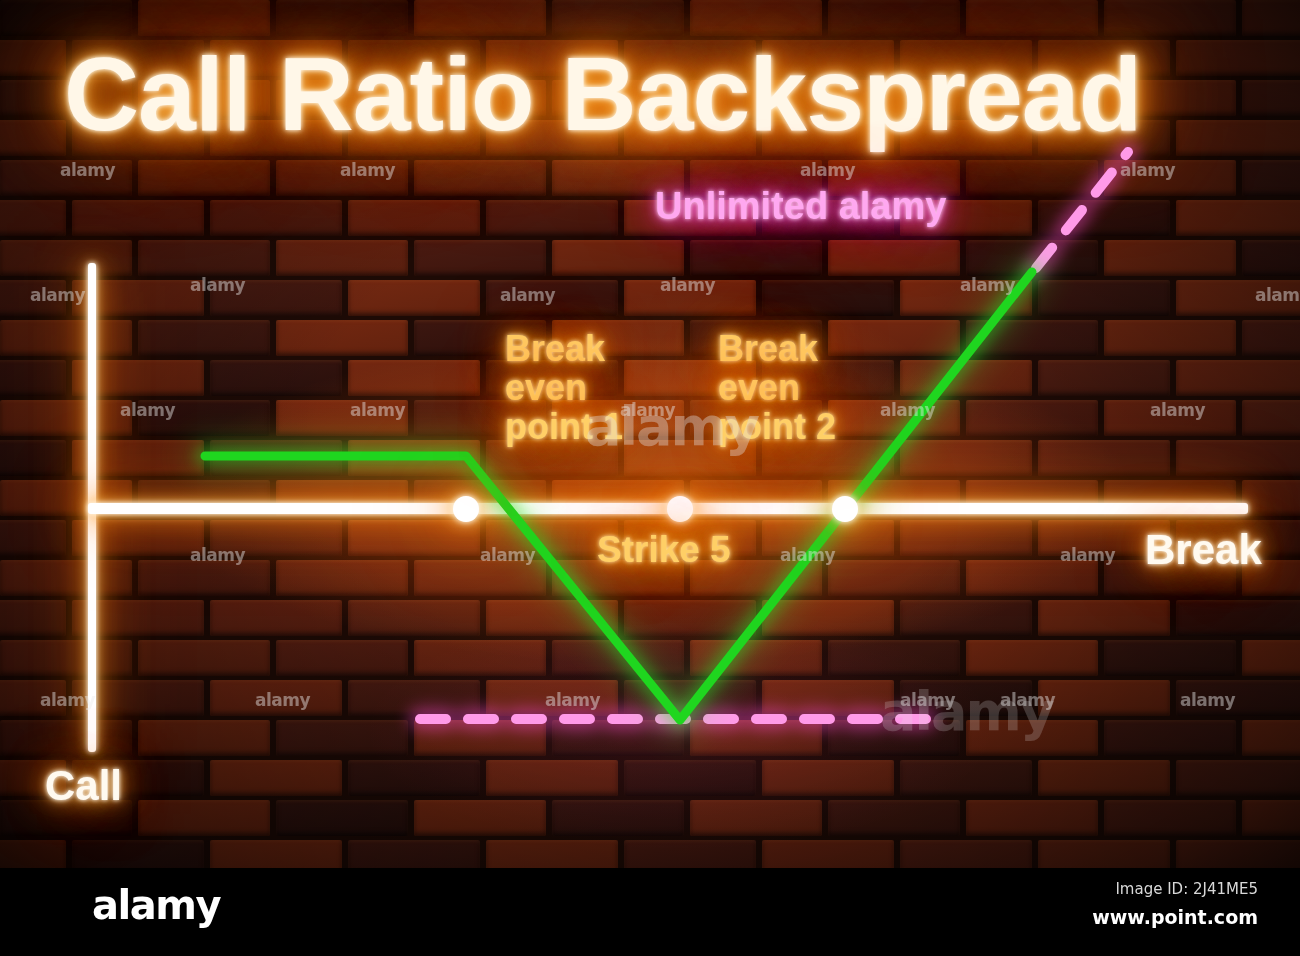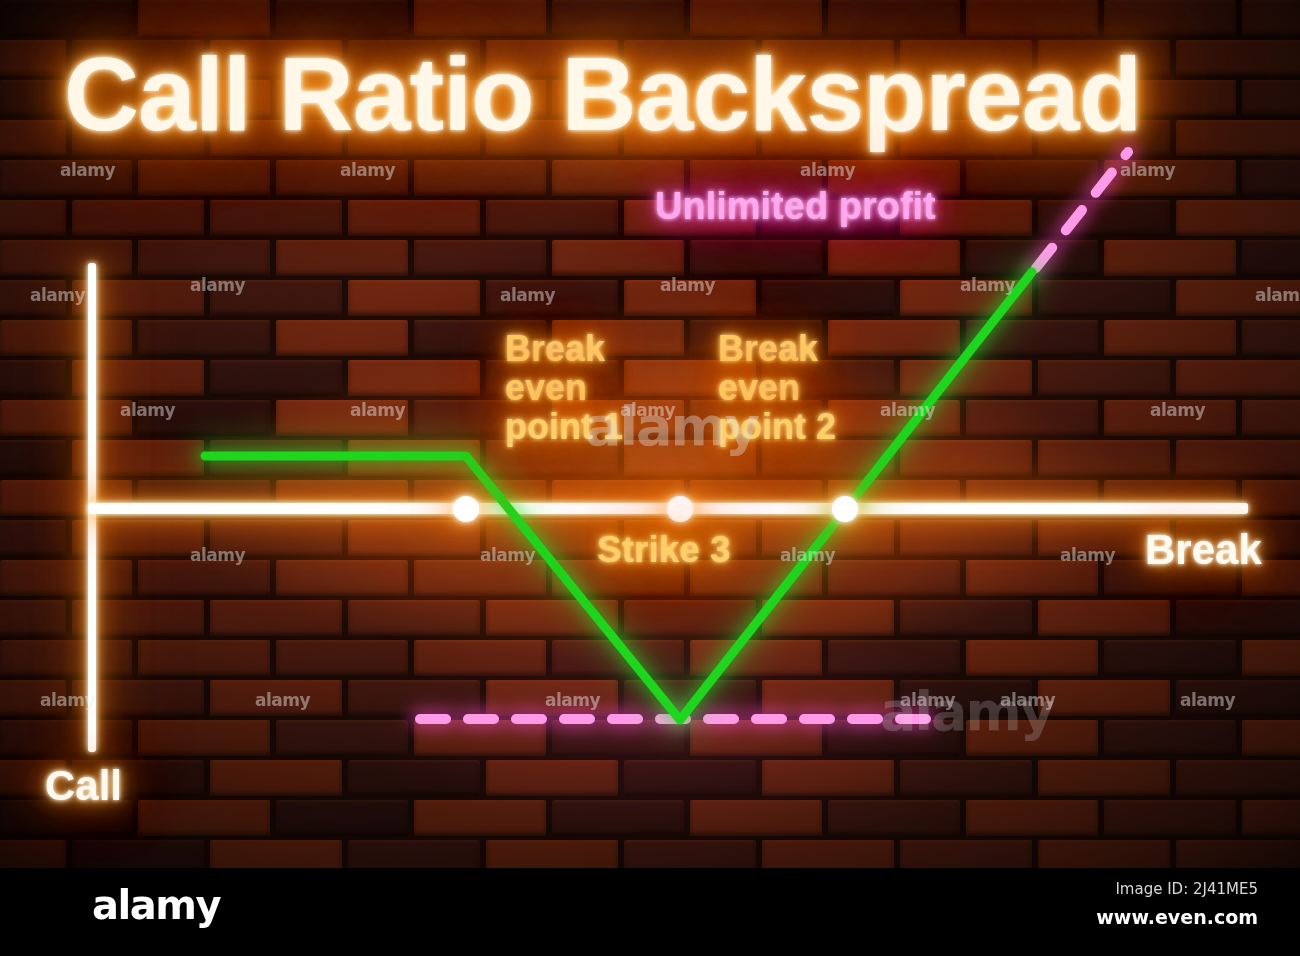--- a/index.html
+++ b/index.html
@@ -375,32 +375,32 @@
 
     <path class="gglow2" d="M 205 456 L 466 456 L 680 720 L 1032 272"></path>
     <path class="gglow1" d="M 205 456 L 466 456 L 680 720 L 1032 272"></path>
     <path class="gline" d="M 205 456 L 466 456 L 680 720 L 1032 272"></path>
   </svg>
 
   <div class="dot" style="left:453px;top:496px;"></div>
   <div class="dot" style="left:667px;top:496px;"></div>
   <div class="dot" style="left:832px;top:496px;"></div>
 
-  <div class="neon n-pink" style="left:655px;top:186px;font-size:38px;">Unlimited profit</div>
+  <div class="neon n-pink" style="left:655px;top:186px;font-size:38px;">Unlimited alamy</div>
 
   <div class="neon n-amber" style="left:505px;top:330px;font-size:36px;">Break
 even
 point 1</div>
 
   <div class="neon n-amber" style="left:718px;top:330px;font-size:36px;">Break
 even
 point 2</div>
 
 
-  <div class="neon n-amber" style="left:597px;top:530px;font-size:37px;">Strike 3</div>
+  <div class="neon n-amber" style="left:597px;top:530px;font-size:37px;">Strike 5</div>
 
 
   <div id="watermarks">
       <div class="wm" style="left:190px;top:275px;">alamy</div>
       <div class="wm" style="left:340px;top:160px;">alamy</div>
       <div class="wm" style="left:500px;top:285px;">alamy</div>
       <div class="wm" style="left:800px;top:160px;">alamy</div>
       <div class="wm" style="left:960px;top:275px;">alamy</div>
       <div class="wm" style="left:1120px;top:160px;">alamy</div>
       <div class="wm" style="left:1255px;top:285px;">alamy</div>
@@ -422,16 +422,16 @@
       <div class="wm" style="left:30px;top:285px;">alamy</div>
       <div class="wm" style="left:660px;top:275px;">alamy</div>
       <div class="wm" style="left:1000px;top:690px;">alamy</div>
       <div class="wm-big" style="left:585px;top:395px;">alamy</div>
       <div class="wm-big" style="left:880px;top:680px;opacity:.55;">alamy</div>
     </div>
 
   <div id="footer">
     <div class="foot-logo">alamy</div>
     <div class="foot-id">Image ID: 2J41ME5</div>
-    <div class="foot-url">www.even.com</div>
+    <div class="foot-url">www.point.com</div>
   </div>
 
 </div>
 
 </body></html>

